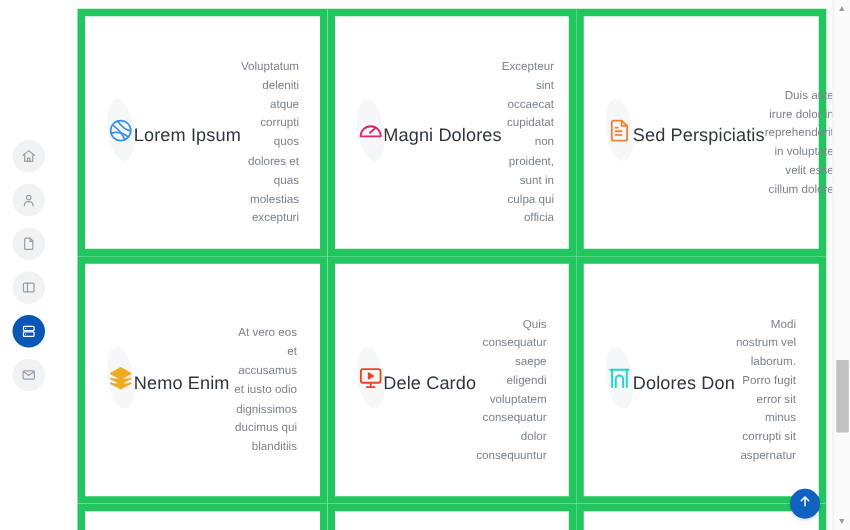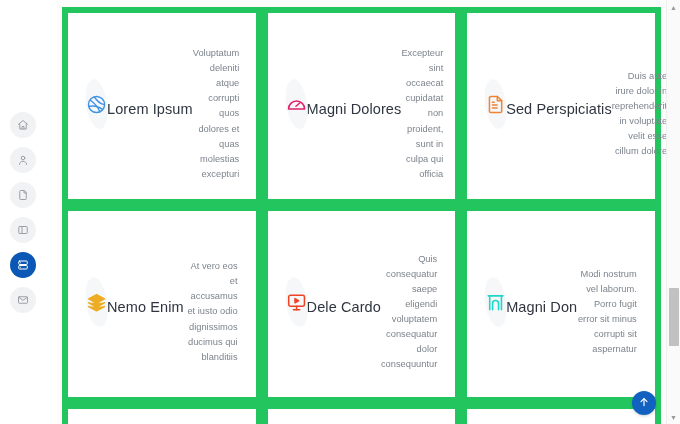--- a/index.html
+++ b/index.html
@@ -325,21 +325,21 @@
         <div class="blob">
           <span class="glyph">
             <svg width="21" height="21" viewBox="0 0 24 24" fill="none" stroke="#1fd6c8" stroke-width="1.8" stroke-linecap="round" stroke-linejoin="round">
               <path d="M3.6 4.4h16.8"></path>
               <path d="M5.3 4.4v15.8"></path>
                 <path d="M18.7 4.4v15.8"></path>
               <path d="M8.6 20.2v-7.1a3.4 3.4 0 0 1 6.8 0v7.1"></path>
             </svg>
           </span>
         </div>
-        <h3 class="card-title">Magni Don</h3>
+        <h3 class="card-title">Dolores Don</h3>
         <p class="card-body">Modi nostrum vel laborum. Porro fugit error sit minus corrupti sit aspernatur</p>
       </article>
 
       <article class="card partial"></article>
       <article class="card partial"></article>
       <article class="card partial"></article>
 
     </section>
   </main>
 

